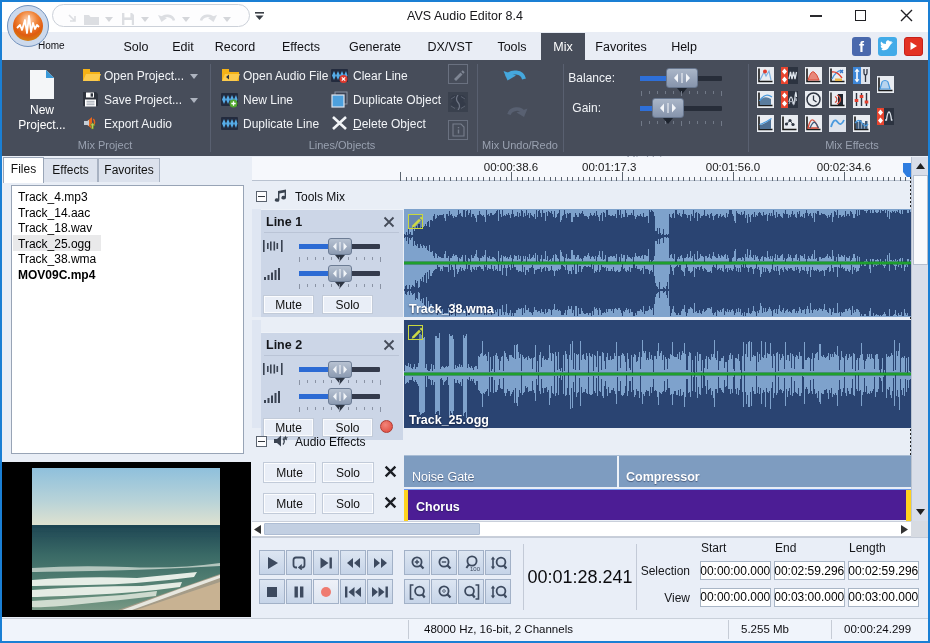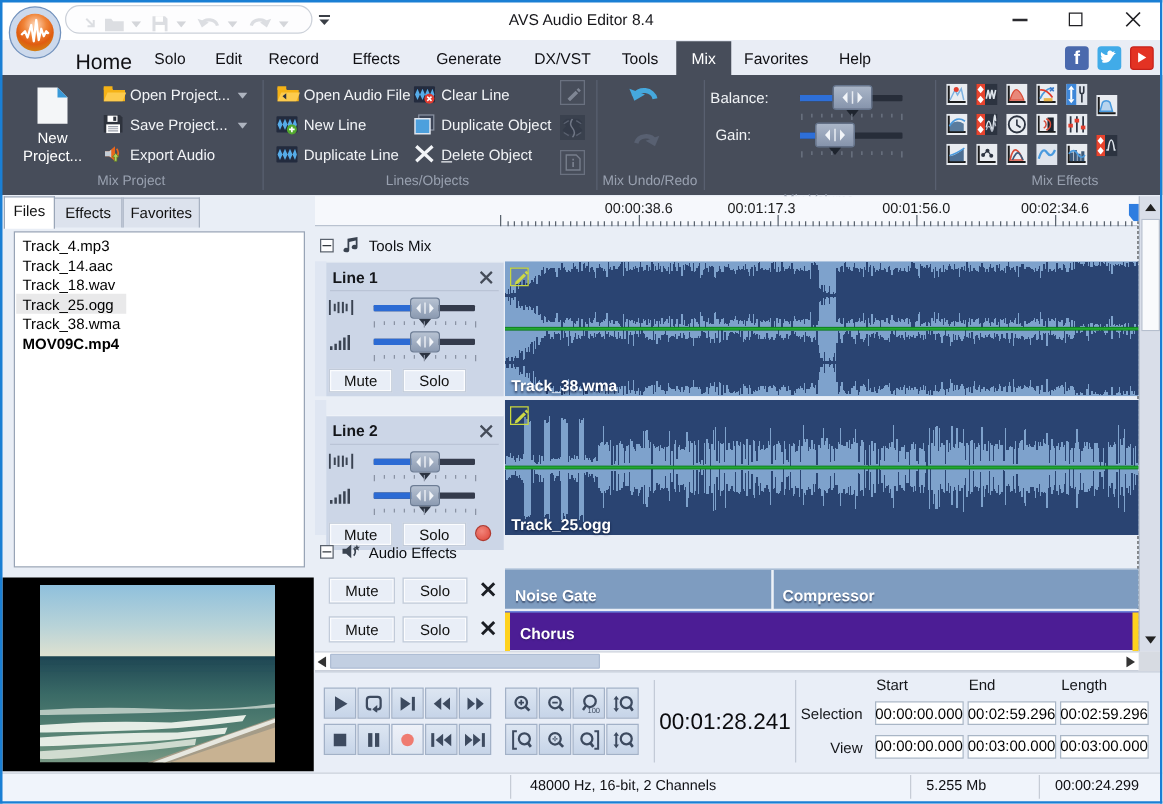--- a/index.html
+++ b/index.html
@@ -49,21 +49,21 @@
 <svg width="9" height="8" viewBox="0 0 9 8" style="position:absolute;left:255px;top:12px">
     <rect width="9" height="1.6" fill="#3a3f46"></rect>
     <path d="M0.5 3.5 h8 L4.5 8z" fill="#3a3f46"></path>
   </svg>
 <div class="abs" style="left:350px;top:9px;width:230px;text-align:center;font-size:12.5px;color:#16161a">AVS Audio Editor 8.4</div>
 <div class="abs" style="left:810px;top:15px;width:12px;height:1.6px;background:#2a2a2e"></div>
 <div class="abs" style="left:855px;top:10px;width:11px;height:11px;border:1.4px solid #202024"></div>
 <svg width="13" height="13" viewBox="0 0 13 13" style="position:absolute;left:900px;top:9px">
     <path d="M1 1 L12 12 M12 1 L1 12" stroke="#202024" stroke-width="1.4"></path>
   </svg>
-<div class="abs" style="left:38px;top:40px;width:90px;text-align:center;font-size:17px;color:#101014">Home</div>
+<div class="abs" style="left:38px;top:40px;width:90px;text-align:left;font-size:10px;color:#101014">Home</div>
 <div class="abs" style="left:91px;top:40px;width:90px;text-align:center;font-size:12.5px;color:#101014">Solo</div>
 <div class="abs" style="left:138px;top:40px;width:90px;text-align:center;font-size:12.5px;color:#101014">Edit</div>
 <div class="abs" style="left:190px;top:40px;width:90px;text-align:center;font-size:12.5px;color:#101014">Record</div>
 <div class="abs" style="left:256px;top:40px;width:90px;text-align:center;font-size:12.5px;color:#101014">Effects</div>
 <div class="abs" style="left:330px;top:40px;width:90px;text-align:center;font-size:12.5px;color:#101014">Generate</div>
 <div class="abs" style="left:405px;top:40px;width:90px;text-align:center;font-size:12.5px;color:#101014">DX/VST</div>
 <div class="abs" style="left:467px;top:40px;width:90px;text-align:center;font-size:12.5px;color:#101014">Tools</div>
 <div class="abs" style="left:576px;top:40px;width:90px;text-align:center;font-size:12.5px;color:#101014">Favorites</div>
 <div class="abs" style="left:639px;top:40px;width:90px;text-align:center;font-size:12.5px;color:#101014">Help</div>
 <div class="abs" style="left:541px;top:33px;width:44px;height:27px;background:#474d5a;color:#fff;text-align:center;font-size:12.5px;padding-top:7px">Mix</div>
@@ -660,21 +660,21 @@
 <div style="position:absolute;left:322px;top:462px;width:52px;height:21px;background:#e9eef7;border:1px solid #c2cbd9;box-shadow:inset 0 0 0 1px #fbfcfe;display:flex;align-items:center;justify-content:center;font-size:12px;color:#111">Solo</div>
 <svg width="13" height="13" viewBox="0 0 12 12" style="position:absolute;left:384px;top:465px">
     <path d="M1.5 1.5 L10.5 10.5 M10.5 1.5 L1.5 10.5" stroke="#1b1e24" stroke-width="2.2"></path>
   </svg>
 <div style="position:absolute;left:263px;top:493px;width:53px;height:21px;background:#e9eef7;border:1px solid #c2cbd9;box-shadow:inset 0 0 0 1px #fbfcfe;display:flex;align-items:center;justify-content:center;font-size:12px;color:#111">Mute</div>
 <div style="position:absolute;left:322px;top:493px;width:52px;height:21px;background:#e9eef7;border:1px solid #c2cbd9;box-shadow:inset 0 0 0 1px #fbfcfe;display:flex;align-items:center;justify-content:center;font-size:12px;color:#111">Solo</div>
 <svg width="13" height="13" viewBox="0 0 12 12" style="position:absolute;left:384px;top:496px">
     <path d="M1.5 1.5 L10.5 10.5 M10.5 1.5 L1.5 10.5" stroke="#1b1e24" stroke-width="2.2"></path>
   </svg>
 <div class="abs" style="left:404px;top:455px;width:507px;height:32px;background:#7e9cc0;border-top:1px solid #a8bcd4">
-<div style="position:absolute;left:8px;top:14px;font-size:12.5px;font-weight:bold;color:#fff;text-shadow:0 1px 1px rgba(20,30,60,.5)">Noise Gate</div>
+<div style="position:absolute;left:8px;top:14px;font-size:12.5px;font-weight:normal;color:#fff;text-shadow:0 1px 1px rgba(20,30,60,.5)">Noise Gate</div>
 <div style="position:absolute;left:213px;top:0;width:2px;height:32px;background:#eef2f8"></div>
 <div style="position:absolute;left:222px;top:14px;font-size:12.5px;font-weight:bold;color:#fff;text-shadow:0 1px 1px rgba(20,30,60,.5)">Compressor</div>
   </div>
 <div class="abs" style="left:404px;top:489px;width:507px;height:31px;background:#4c1d95;border-top:1px solid #6d95e8">
 <div style="position:absolute;left:0;top:0;width:4px;height:31px;background:#ffd21e"></div>
 <div style="position:absolute;left:502px;top:0;width:5px;height:31px;background:#ffd21e"></div>
 <div style="position:absolute;left:12px;top:10px;font-size:12.5px;font-weight:bold;color:#fff;text-shadow:0 1px 1px rgba(20,30,60,.5)">Chorus</div>
   </div>
 <div class="abs" style="left:252px;top:521px;width:659px;height:16px;background:#fff;border-top:1px solid #c9cfda;border-bottom:1px solid #c9cfda"></div>
 <svg width="7" height="9" viewBox="0 0 7 9" style="position:absolute;left:254px;top:525px">

